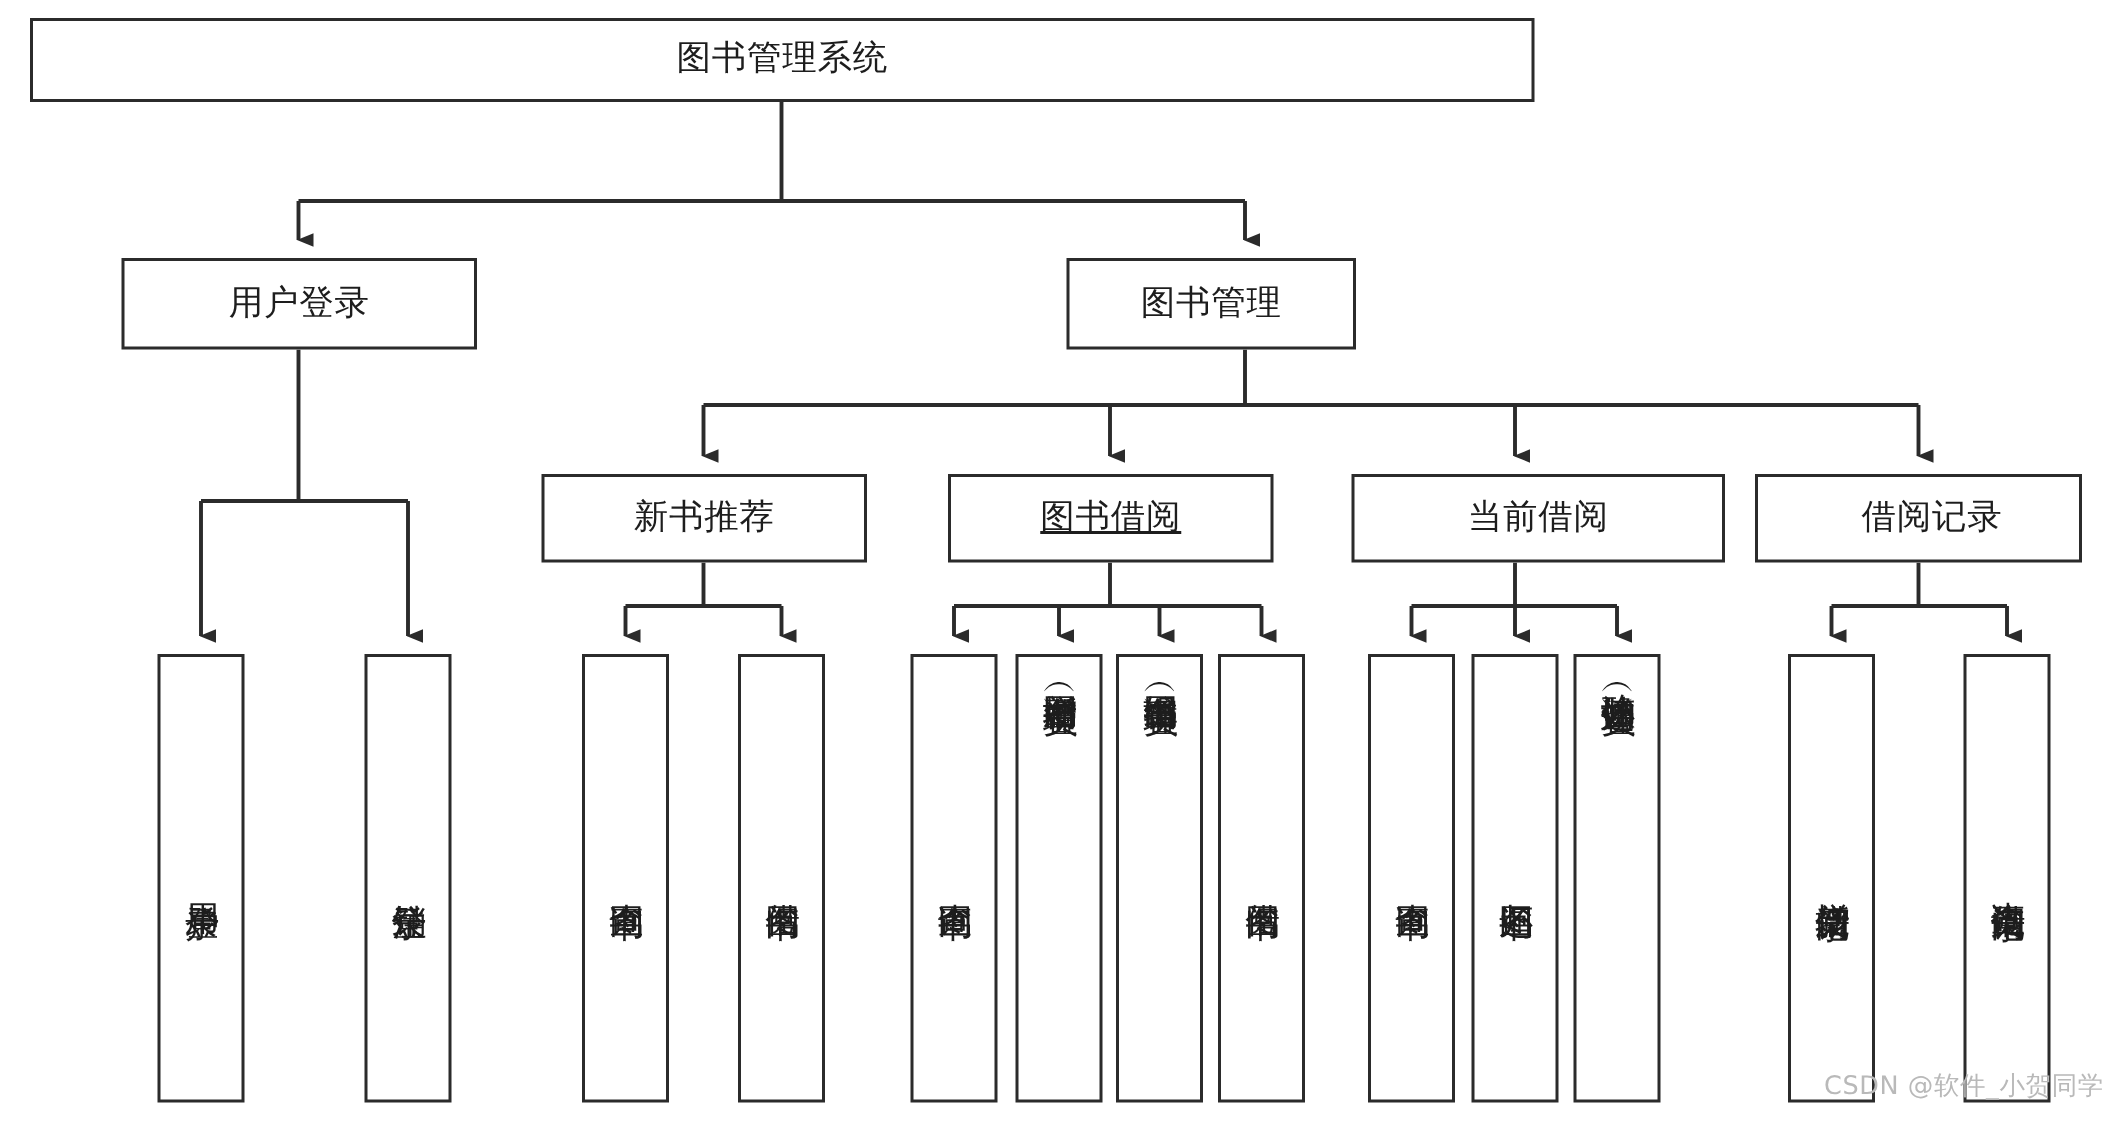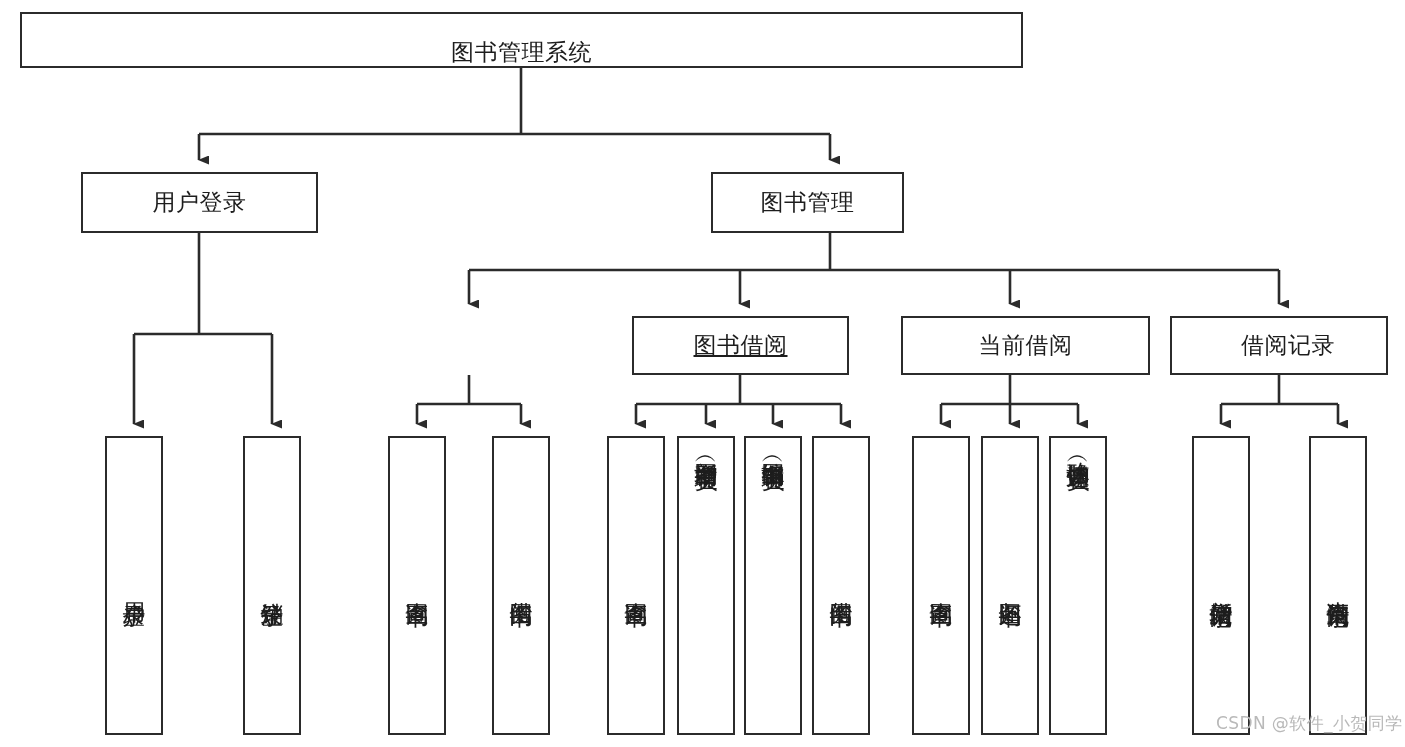--- a/index.html
+++ b/index.html
@@ -128,31 +128,34 @@
       <line x1="1010" y1="404" x2="1010" y2="424" marker-end="url(#arrowhead)"></line>
       <line x1="1078" y1="404" x2="1078" y2="424" marker-end="url(#arrowhead)"></line>
 
       <line x1="1279" y1="375" x2="1279" y2="404"></line>
       <line x1="1221" y1="404" x2="1338" y2="404"></line>
       <line x1="1221" y1="404" x2="1221" y2="424" marker-end="url(#arrowhead)"></line>
       <line x1="1338" y1="404" x2="1338" y2="424" marker-end="url(#arrowhead)"></line>
     </g>
   </svg>
 
-  <div class="node horiz root" style="left:20px; top:12px; width:1003px; height:56px;align-items:flex-end;">
+  <div class="node horiz root" style="left:20px; top:12px; width:1003px; height:56px;">
     <span class="node-label">图书管理系统</span>
   </div>
 
   <div class="node horiz" style="left:81px; top:172px; width:237px; height:61px;">
     <span class="node-label">用户登录</span>
   </div>
   <div class="node horiz" style="left:711px; top:172px; width:193px; height:61px;">
     <span class="node-label">图书管理</span>
   </div>
 
+  <div class="node horiz" style="left:361px; top:316px; width:217px; height:59px;">
+    <span class="node-label">新书推荐</span>
+  </div>
   <div class="node horiz" style="left:632px; top:316px; width:217px; height:59px;text-decoration:underline;">
     <span class="node-label">图书借阅</span>
   </div>
   <div class="node horiz" style="left:901px; top:316px; width:249px; height:59px;">
     <span class="node-label">当前借阅</span>
   </div>
   <div class="node horiz" style="left:1170px; top:316px; width:218px; height:59px;padding-left:18px;">
     <span class="node-label">借阅记录</span>
   </div>
 

